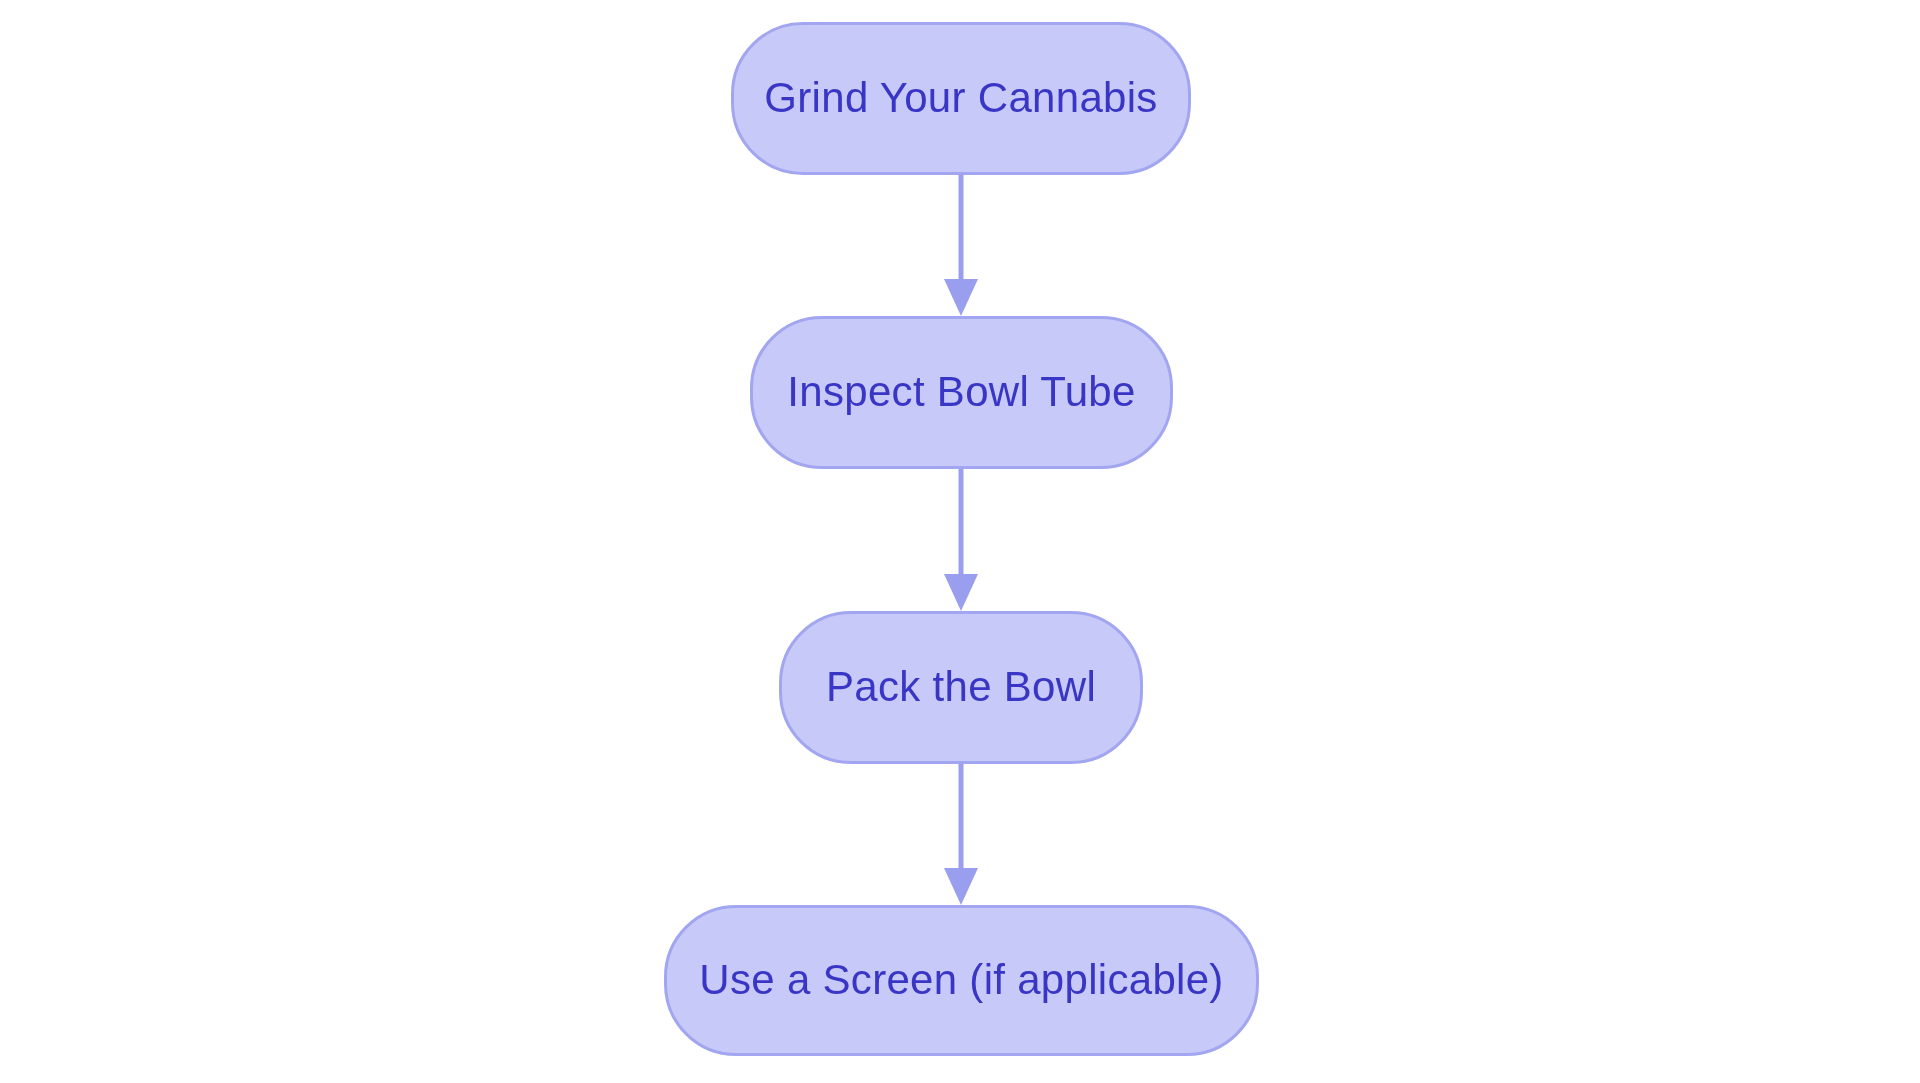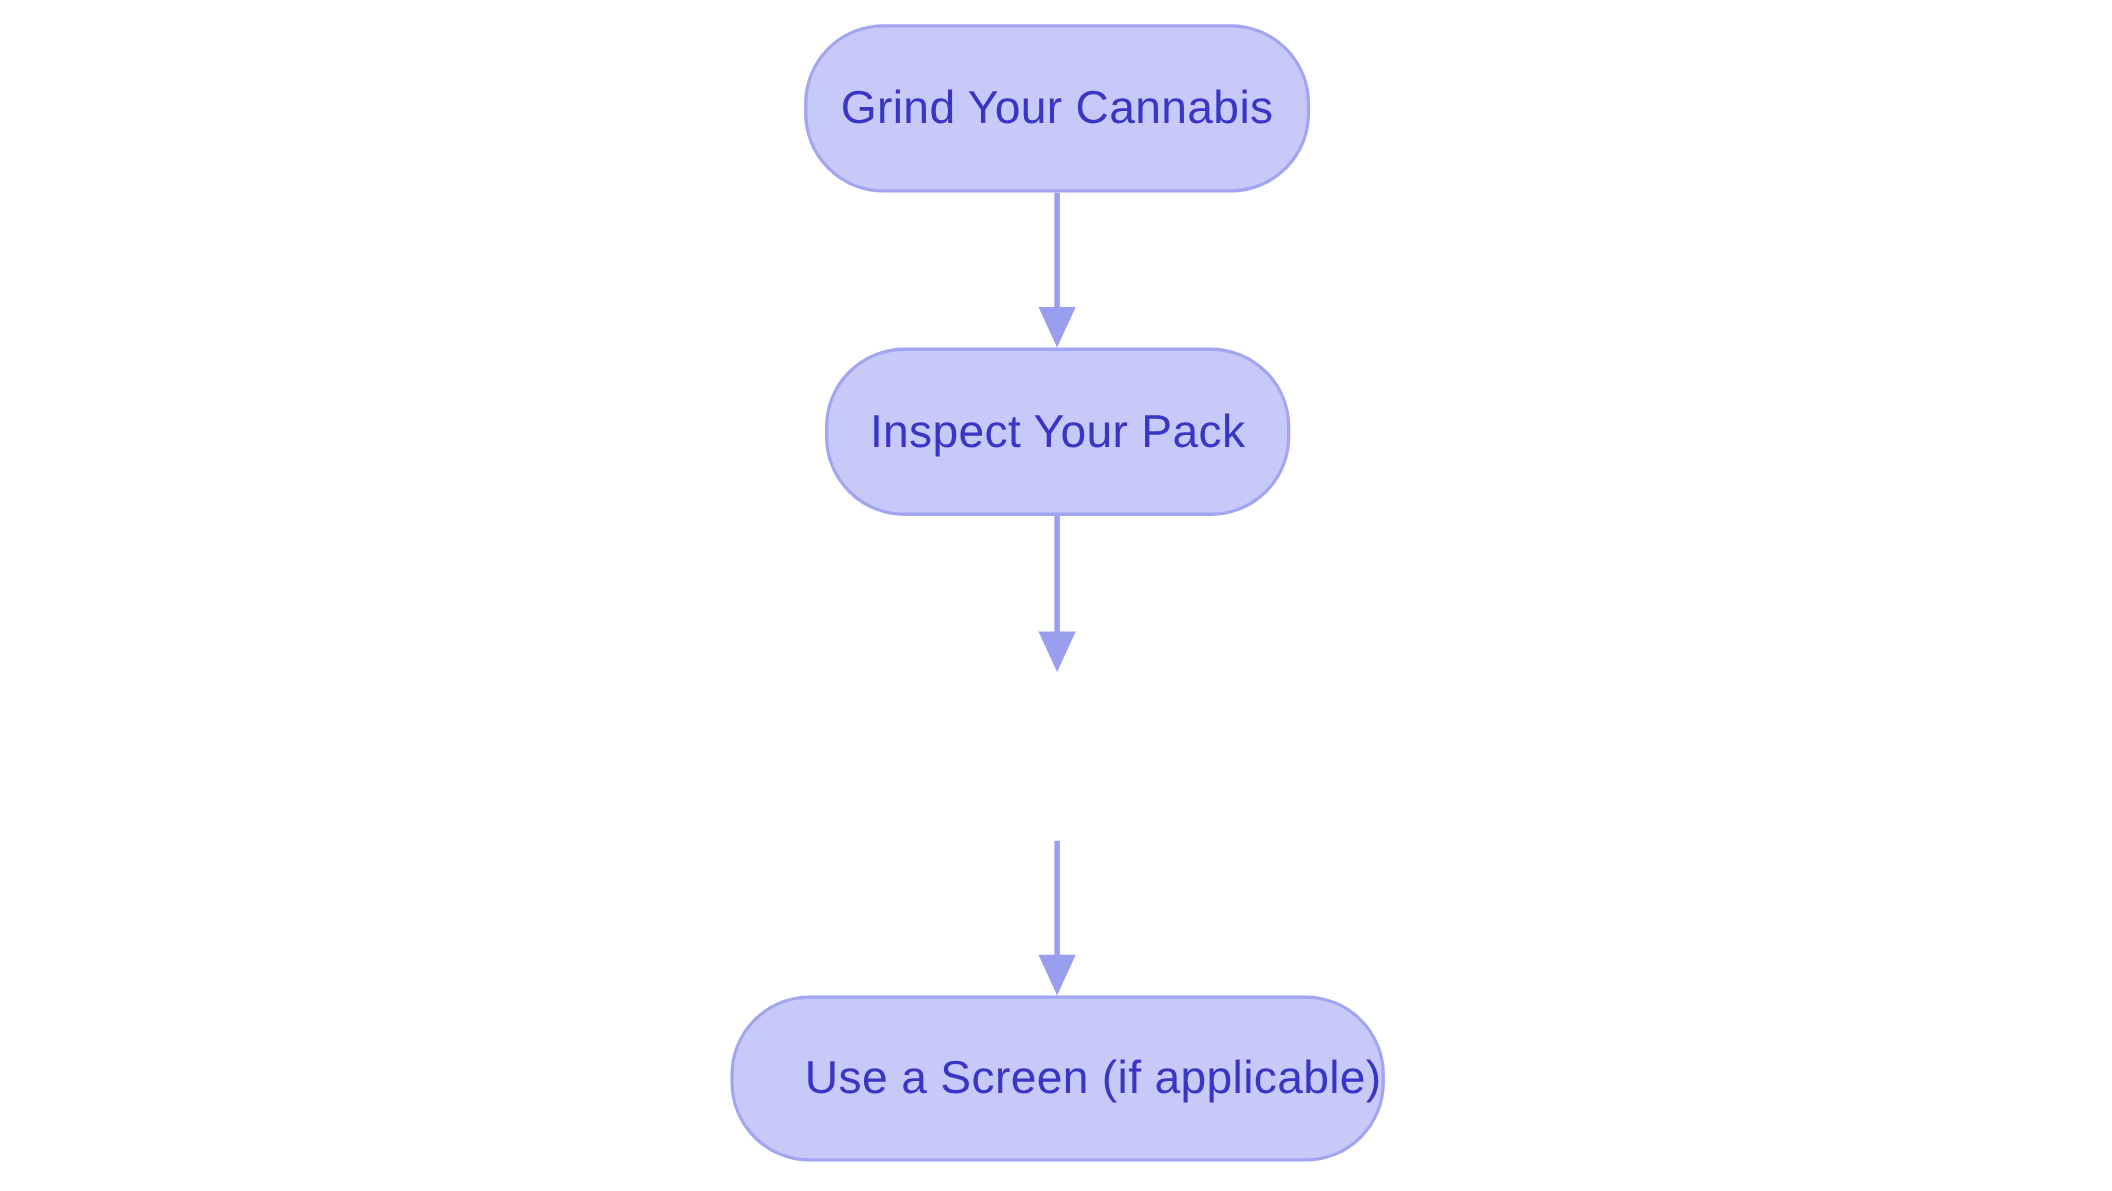--- a/index.html
+++ b/index.html
@@ -63,31 +63,34 @@
   <div class="node" style="left:731px; top:22px; width:460px;">
     <span class="node-label">Grind Your Cannabis</span>
   </div>
 
   <svg class="connector" style="left:941px; top:175px;" width="40" height="141" viewBox="0 0 40 141">
     <line x1="20" y1="0" x2="20" y2="106"></line>
     <polygon points="3,104 37,104 20,141"></polygon>
   </svg>
 
   <div class="node" style="left:750px; top:316px; width:423px;">
-    <span class="node-label">Inspect Your Pack</span>
+    <span class="node-label">Inspect Bowl Tube</span>
   </div>
 
   <svg class="connector" style="left:941px; top:469px;" width="40" height="142" viewBox="0 0 40 142">
     <line x1="20" y1="0" x2="20" y2="107"></line>
     <polygon points="3,105 37,105 20,142"></polygon>
   </svg>
 
+  <div class="node" style="left:779px; top:611px; width:364px;">
+    <span class="node-label">Pack the Bowl</span>
+  </div>
 
   <svg class="connector" style="left:941px; top:764px;" width="40" height="141" viewBox="0 0 40 141">
     <line x1="20" y1="0" x2="20" y2="106"></line>
     <polygon points="3,104 37,104 20,141"></polygon>
   </svg>
 
-  <div class="node" style="left:664px; top:905px; width:595px; height:151px;justify-content:flex-end;">
+  <div class="node" style="left:664px; top:905px; width:595px; height:151px;">
     <span class="node-label">Use a Screen (if applicable)</span>
   </div>
 
 </div>
 
 </body></html>

